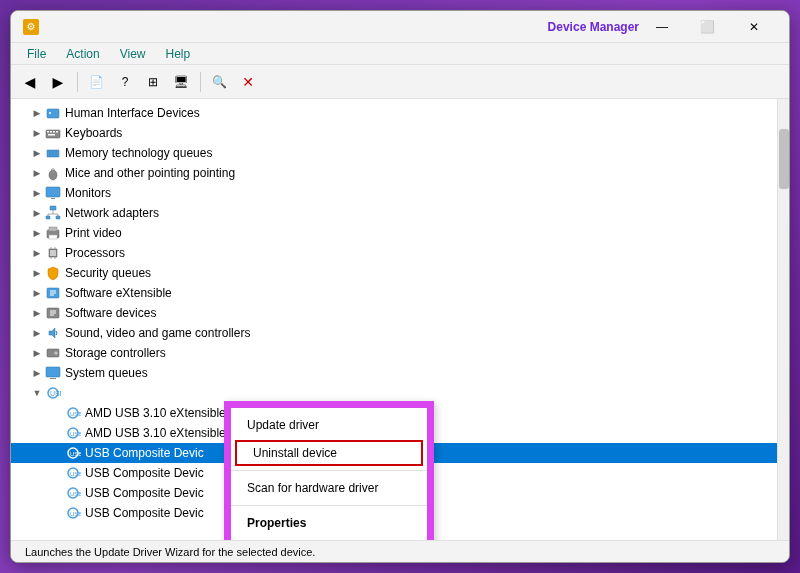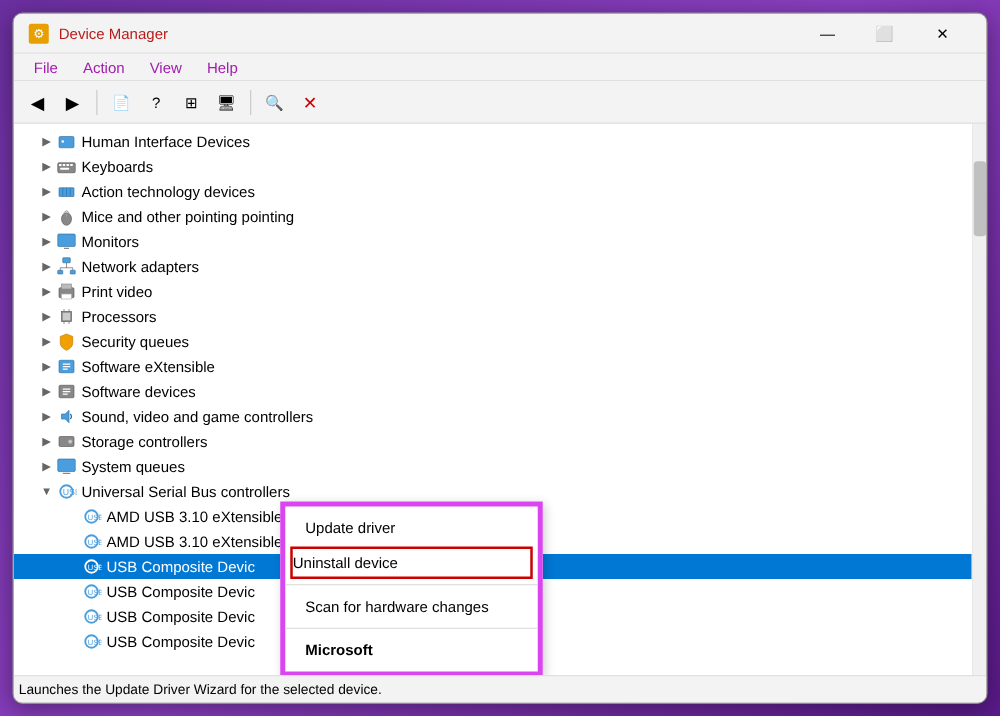--- a/index.html
+++ b/index.html
@@ -40,22 +40,23 @@
       background: #e8a000;
       border-radius: 2px;
       display: flex;
       align-items: center;
       justify-content: center;
       font-size: 10px;
     }
     .title-bar-title {
       flex: 1;
       font-size: 12px;
-      font-weight: 400;
-      color: #b91c1c;
+      font-weight: 700;
+      color: #6d28d9;
+      text-align: right;
     }
     .title-bar-controls {
       display: flex;
       gap: 0;
     }
     .title-btn {
       width: 46px;
       height: 32px;
       border: none;
       background: transparent;
@@ -72,21 +73,21 @@
       display: flex;
       align-items: center;
       padding: 0 8px;
       border-bottom: 1px solid #e0e0e0;
       gap: 4px;
     }
     .menu-item {
       padding: 2px 8px;
       cursor: pointer;
       font-size: 12px;
-      color: #a21caf;
+      color: #0f766e;
       border-radius: 3px;
     }
     .toolbar {
       background: #f3f3f3;
       height: 34px;
       display: flex;
       align-items: center;
       padding: 0 6px;
       border-bottom: 1px solid #e0e0e0;
       gap: 2px;
@@ -172,46 +173,46 @@
       border-radius: 3px;
       margin: 1px auto;
       margin-top: 30px;
     }
     .status-bar {
       height: 22px;
       background: #f3f3f3;
       border-top: 1px solid #e0e0e0;
       display: flex;
       align-items: center;
-      padding: 0 4px;
+      padding: 0 14px;
       font-size: 11px;
       color: #000;
     }
     .context-menu {
       position: absolute;
       left: 213px;
       top: 302px;
       background: #fff;
-      border: 4px solid #d946ef;
+      border: 7px solid #d946ef;
       box-shadow: 2px 2px 8px rgba(0,0,0,0.2);
       width: 210px;
       z-index: 100;
       padding: 4px 0;
     }
     .ctx-item {
       padding: 6px 16px;
       cursor: pointer;
       font-size: 12px;
       color: #000;
     }
     .ctx-item.highlighted {
       border: 2px solid #cc0000;
       font-weight: 400;
       margin: 2px 4px;
-      padding: 4px 0;
+      padding: 4px 16px;
     }
     .ctx-item.bold { font-weight: 700; }
     .ctx-separator {
       height: 1px;
       background: #e0e0e0;
       margin: 4px 0;
     }
   </style>
 </head>
 <body>
@@ -282,21 +283,21 @@
       <div class="tree-item indent-1">
         <span class="expand-btn">▶</span>
         <span class="item-icon">
           <svg width="16" height="16" viewBox="0 0 16 16">
               <rect x="2" y="5" width="12" height="7" rx="0.5" fill="#4a9ede" stroke="#2c6da0" stroke-width="0.5"></rect>
               <line x1="5" y1="5" x2="5" y2="12" stroke="#2c6da0" stroke-width="0.5"></line>
               <line x1="8" y1="5" x2="8" y2="12" stroke="#2c6da0" stroke-width="0.5"></line>
               <line x1="11" y1="5" x2="11" y2="12" stroke="#2c6da0" stroke-width="0.5"></line>
             </svg>
         </span>
-        <span class="item-label">Action technology devices</span>
+        <span class="item-label">Memory technology queues</span>
       </div>
 
       <div class="tree-item indent-1">
         <span class="expand-btn">▶</span>
         <span class="item-icon">
           <svg width="16" height="16" viewBox="0 0 16 16">
               <ellipse cx="8" cy="10" rx="4" ry="5" fill="#888" stroke="#555" stroke-width="0.5"></ellipse>
               <path d="M6 5 Q8 2 10 5" fill="none" stroke="#555" stroke-width="0.5"></path>
               <line x1="8" y1="5" x2="8" y2="8" stroke="#aaa" stroke-width="0.5"></line>
             </svg>
@@ -428,21 +429,20 @@
       </div>
 
       <div class="tree-item indent-1">
         <span class="expand-btn">▼</span>
         <span class="item-icon">
           <svg width="16" height="16" viewBox="0 0 16 16">
               <circle cx="8" cy="8" r="5" fill="none" stroke="#4a9ede" stroke-width="1.5"></circle>
               <text x="5" y="11" font-size="7" fill="#4a9ede">USB</text>
             </svg>
         </span>
-        <span class="item-label">Universal Serial Bus controllers</span>
       </div>
 
       <div class="tree-item indent-2">
         <span class="expand-btn"></span>
         <span class="item-icon">
           <svg width="16" height="16" viewBox="0 0 16 16">
               <circle cx="8" cy="8" r="5" fill="none" stroke="#4a9ede" stroke-width="1.5"></circle>
               <text x="5" y="11" font-size="6" fill="#4a9ede">USB</text>
             </svg>
         </span>
@@ -502,23 +502,23 @@
               <text x="5" y="11" font-size="6" fill="#4a9ede">USB</text>
             </svg>
         </span>
         <span class="item-label">USB Composite Devic</span>
       </div>
 
       <div class="context-menu">
         <div class="ctx-item">Update driver</div>
         <div class="ctx-item highlighted">Uninstall device</div>
         <div class="ctx-separator"></div>
-        <div class="ctx-item">Scan for hardware changes</div>
+        <div class="ctx-item">Scan for hardware driver</div>
         <div class="ctx-separator"></div>
-        <div class="ctx-item bold">Microsoft</div>
+        <div class="ctx-item bold">Properties</div>
       </div>
     </div>
 
     <div class="scrollbar">
       <div class="scrollbar-thumb"></div>
     </div>
   </div>
 
   <div class="status-bar">
     <span>Launches the Update Driver Wizard for the selected device.</span>

